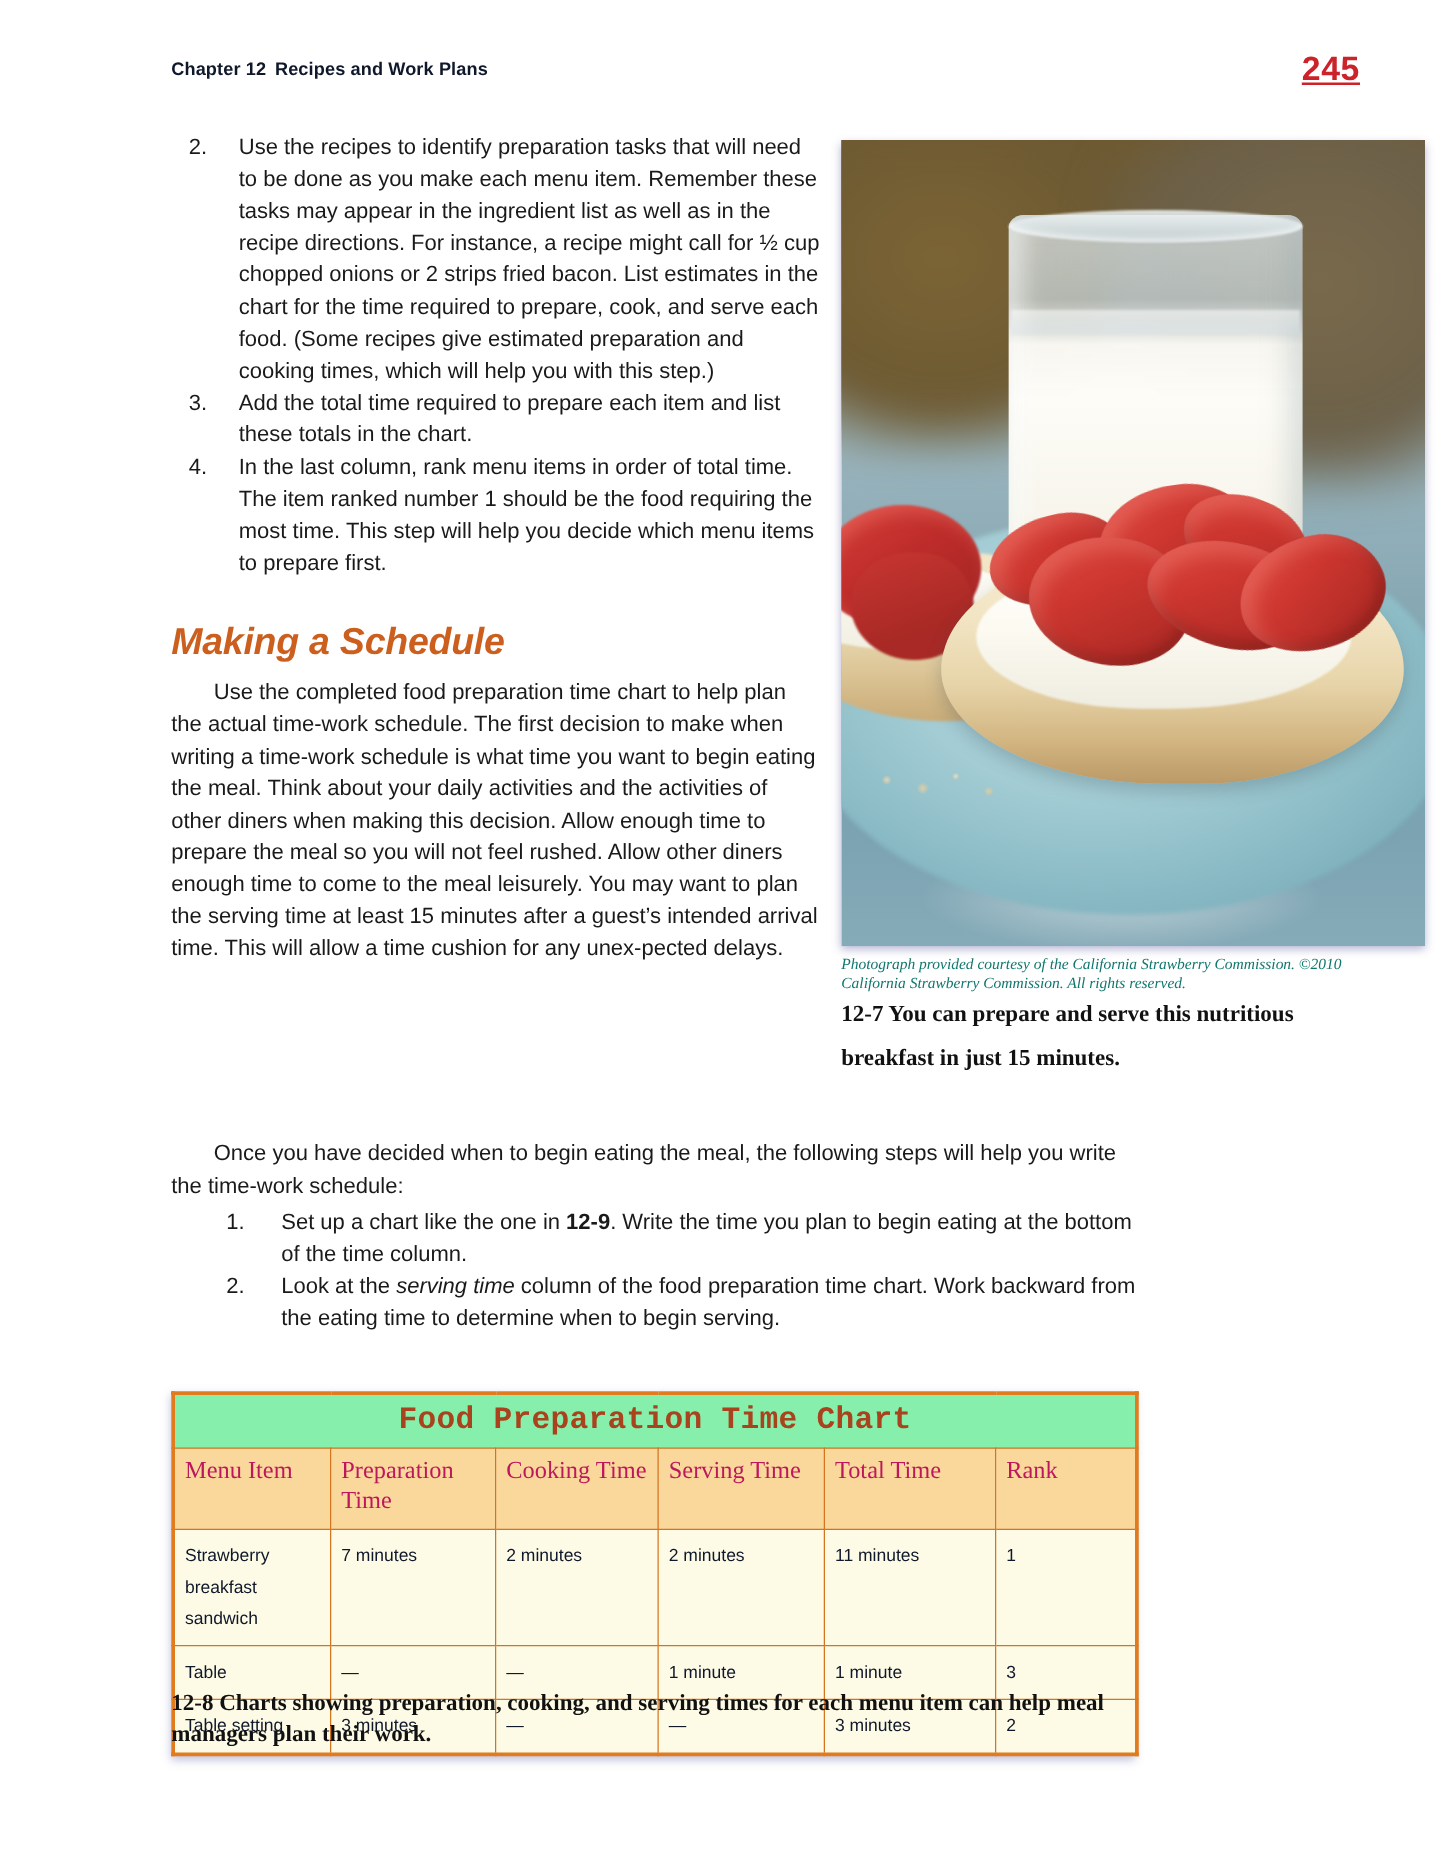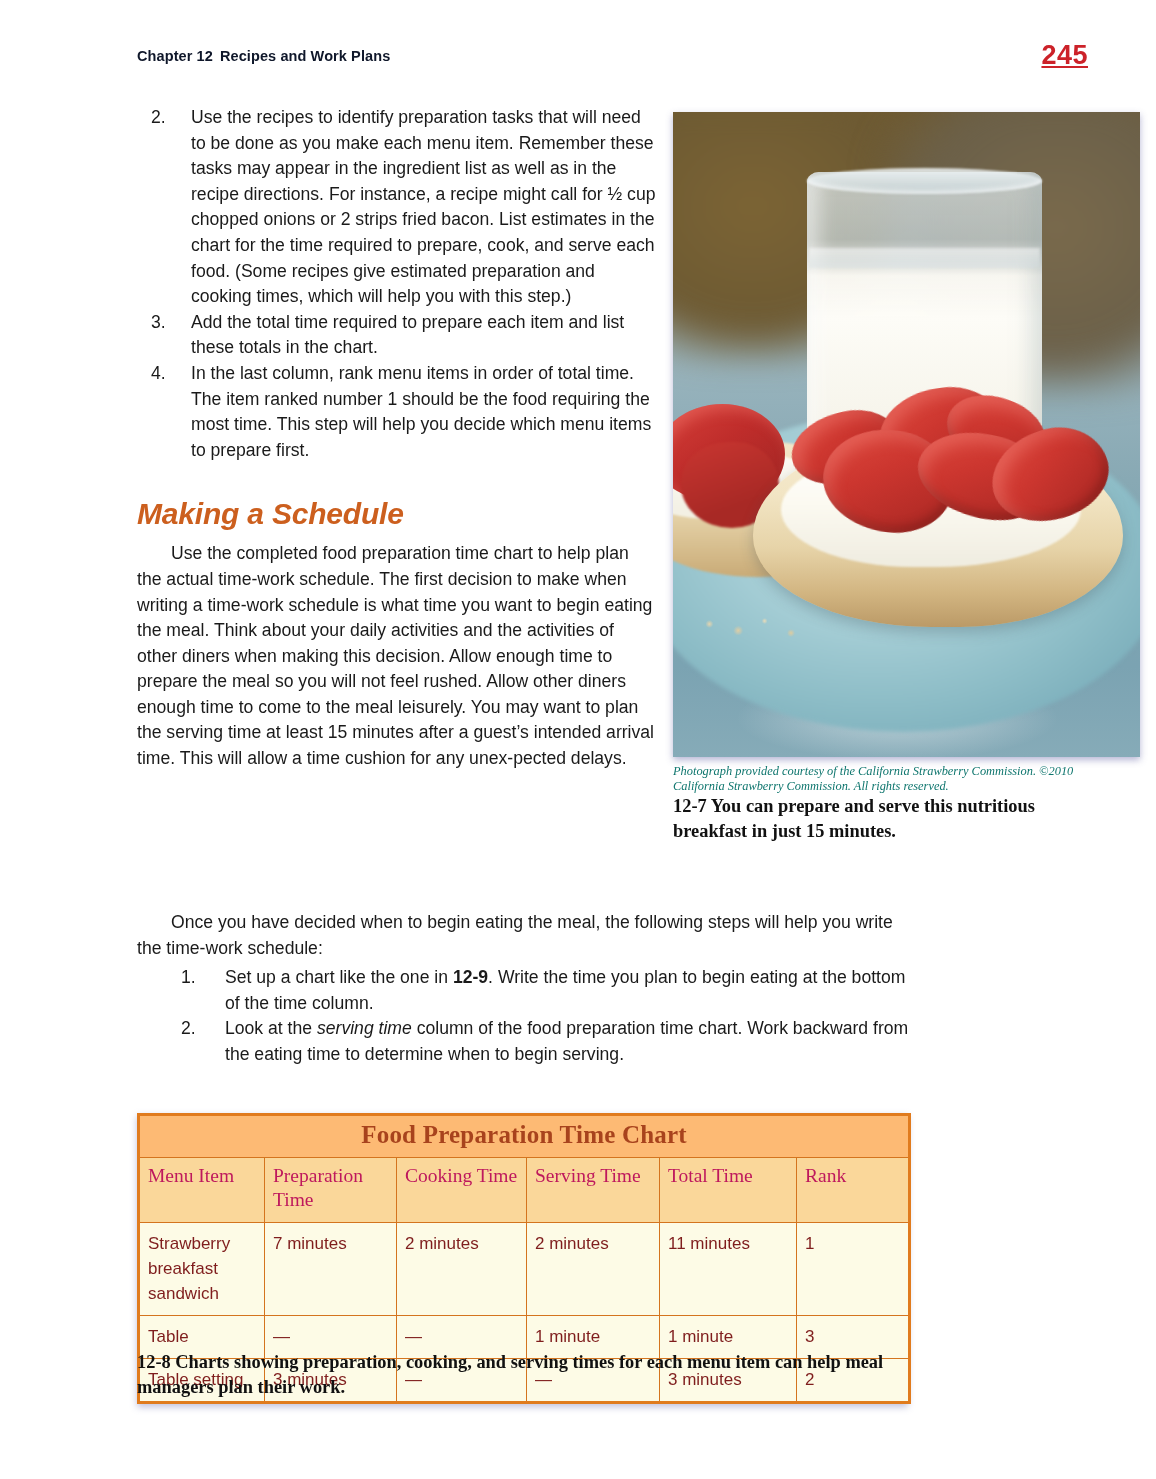--- a/index.html
+++ b/index.html
@@ -257,21 +257,21 @@
     color: #0f766e;
   }
   .figcap {
     position: absolute;
     left: 673px;
     top: 794px;
     width: 420px;
     font-family: "Liberation Serif", serif;
     font-weight: bold;
     font-size: 18.4px;
-    line-height: 25px;
+    line-height: 35px;
     color: #111;
   }
 
   
   .widecol {
     position: absolute;
     left: 137px;
     top: 910px;
     width: 775px;
   }
@@ -309,23 +309,23 @@
     width: 771px;
     border: 3px solid #e07b1e;
     table-layout: fixed;
   }
   table.fptc td, table.fptc th {
     border: 1px solid #d4741e;
     padding: 0;
     vertical-align: top;
   }
   .tbl-title {
-    background: #fdba74;
+    background: #86efac;
     text-align: center;
-    font-family: Liberation Serif, serif;
+    font-family: Liberation Mono, monospace;
     font-weight: bold;
     font-size: 25px;
     color: #a8431d;
     padding: 5px 0 8px 0 !important;
     letter-spacing: .2px;
     border-bottom: 1px solid #d4741e;
     margin-left: 47px;
   }
   .tbl-head th {
     background: #fad79a;
@@ -333,22 +333,22 @@
     font-weight: normal;
     font-size: 19.5px;
     color: #be185d;
     text-align: left;
     padding: 6px 8px 10px 8px !important;
     line-height: 24px;
   }
   .tbl-body td {
     background: #fdfbe6;
     font-family: "Liberation Sans", sans-serif;
-    font-size: 17px;
-    color: #7f1d1d;
+    font-size: 14px;
+    color: #0f172a;
     padding: 8px 8px 9px 8px !important;
     line-height: 25px;
   }
   .tbl-body td.c { text-align: left; }
 
   .tblcap {
     position: absolute;
     left: 137px;
     top: 1350px;
     width: 775px;

